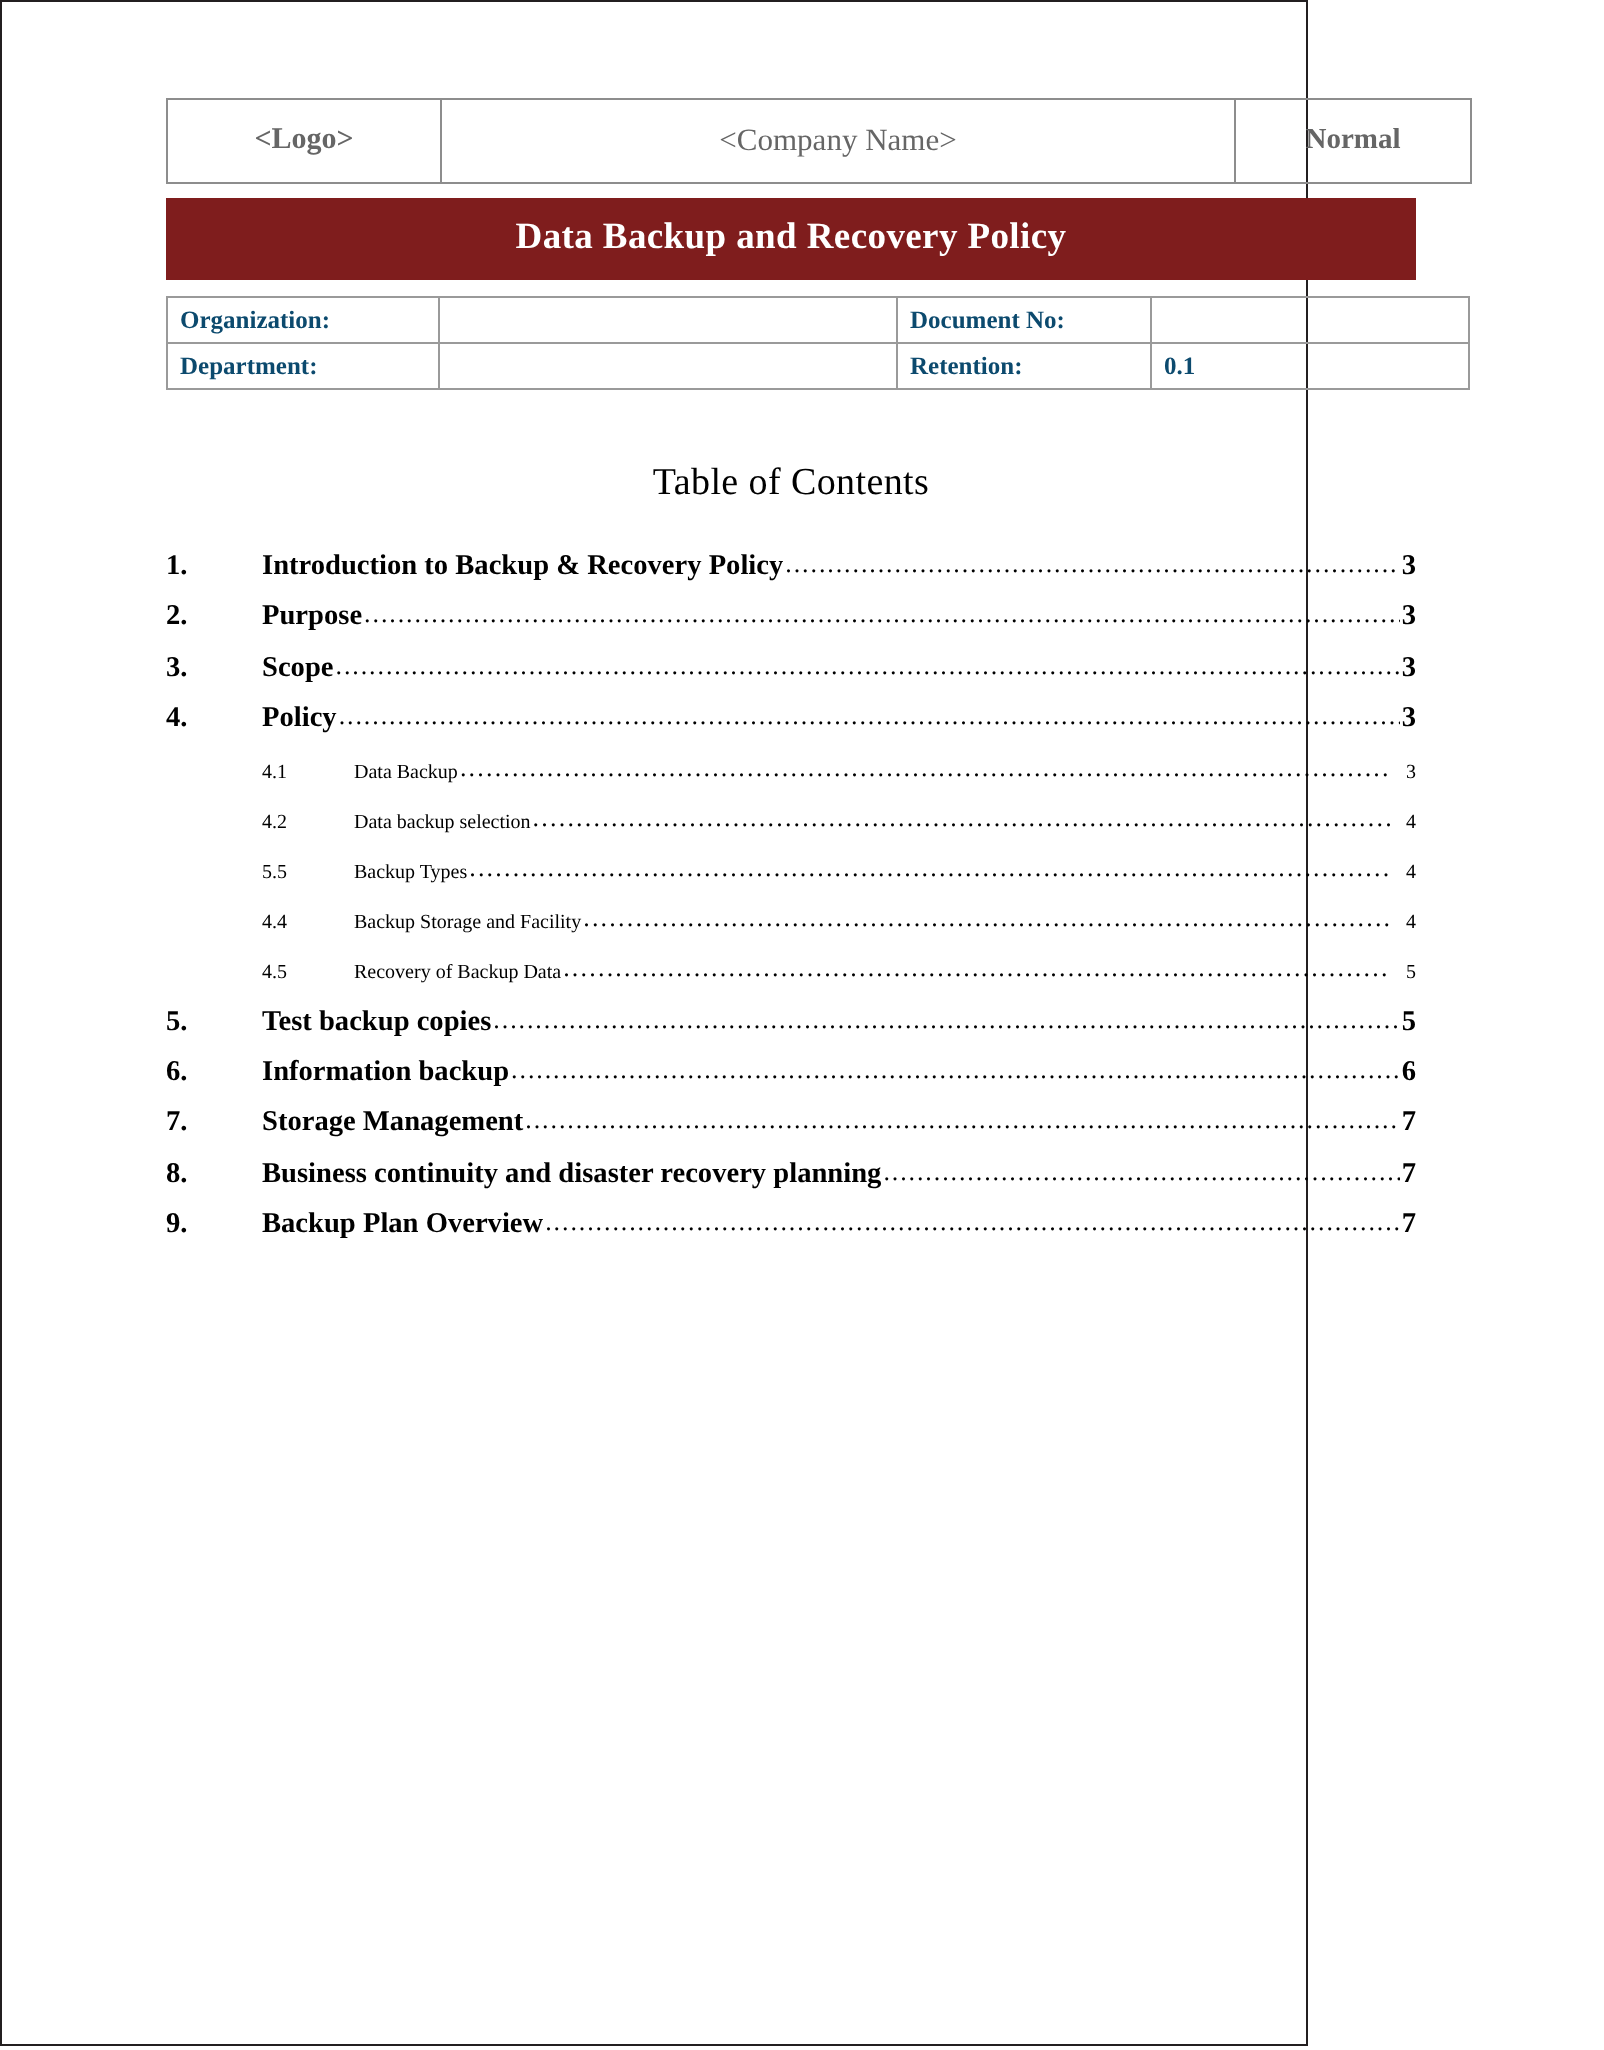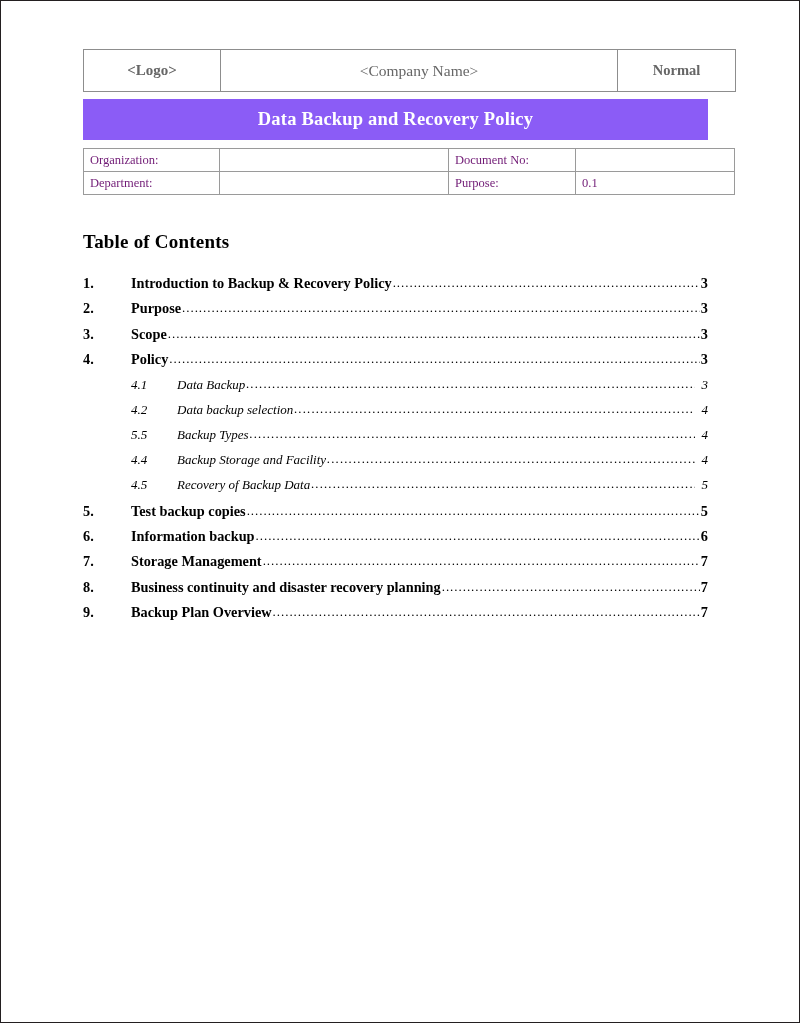--- a/index.html
+++ b/index.html
@@ -12,21 +12,21 @@
     width: 802px;
     height: 1025px;
     position: relative;
     overflow: hidden;
   }
 
   
   #page {
     position: absolute;
     left: 0; top: 0;
-    width: 800px;
+    width: 654px;
     height: 1023px;
     border: 1px solid #231f20;
     background: #ffffff;
     box-sizing: border-box;
   }
 
   .doc-body {
     position: absolute;
     left: 82px;
     top: 48px;
@@ -61,56 +61,57 @@
     width: 109px;
     font-weight: bold;
     font-size: 14.5px;
   }
 
   
   .title-banner {
     width: 625px;
     height: 41px;
     margin-top: 7px;
-    background: #8b5cf6;
+    background: #7f1d1d;
     color: #ffffff;
     font-weight: bold;
     font-size: 18.5px;
     display: flex;
     align-items: center;
     justify-content: center;
     letter-spacing: 0.2px;
     box-sizing: border-box;
   }
 
   
   table.meta-table {
     border-collapse: collapse;
     width: 625px;
     margin-top: 8px;
     table-layout: fixed;
   }
   table.meta-table td {
     border: 1px solid #9a9a9a;
     height: 22px;
-    color: #701a75;
-    font-weight: normal;
+    color: #0c4a6e;
+    font-weight: bold;
     font-size: 12.5px;
     padding: 0 0 0 6px;
     vertical-align: middle;
     white-space: nowrap;
   }
   td.m-label-a { width: 129px; }
   td.m-value-a { width: 222px; }
   td.m-label-b { width: 120px; border-radius: 11px; }
   td.m-value-b { width: 152px; }
 
   
   .toc-heading {
-    font-weight: bold;
+    text-align: center;
+    font-weight: normal;
     font-size: 19px;
     color: #000000;
     margin-top: 36px;
     letter-spacing: 0.2px;
   }
 
   .toc-list {
     margin-top: 22px;
     width: 625px;
   }
@@ -120,23 +121,22 @@
     align-items: baseline;
     color: #000000;
   }
   .toc-row.lvl1 {
     font-weight: bold;
     font-size: 14.3px;
     height: 25.4px;
   }
   .toc-row.lvl2 {
     font-weight: normal;
-    font-size: 13px;
+    font-size: 10px;
     height: 25.2px;
-    font-style: italic;
   }
 
   .toc-num {
     flex: 0 0 auto;
   }
   .toc-row.lvl1 .toc-num { width: 48px; }
   .toc-row.lvl2 .toc-num { width: 46px; margin-left: 48px; }
 
   .toc-title {
     flex: 0 0 auto;
@@ -195,21 +195,21 @@
       <tbody>
         <tr>
           <td class="m-label-a">Organization:</td>
           <td class="m-value-a"></td>
           <td class="m-label-b">Document No:</td>
           <td class="m-value-b"></td>
         </tr>
         <tr>
           <td class="m-label-a">Department:</td>
           <td class="m-value-a"></td>
-          <td class="m-label-b">Purpose:</td>
+          <td class="m-label-b">Retention:</td>
           <td class="m-value-b">0.1</td>
         </tr>
       </tbody>
     </table>
 
     <div class="toc-heading">Table of Contents</div>
 
     <div class="toc-list" id="toc-list">
         <div class="toc-row lvl1">
           <span class="toc-num">1.</span>

